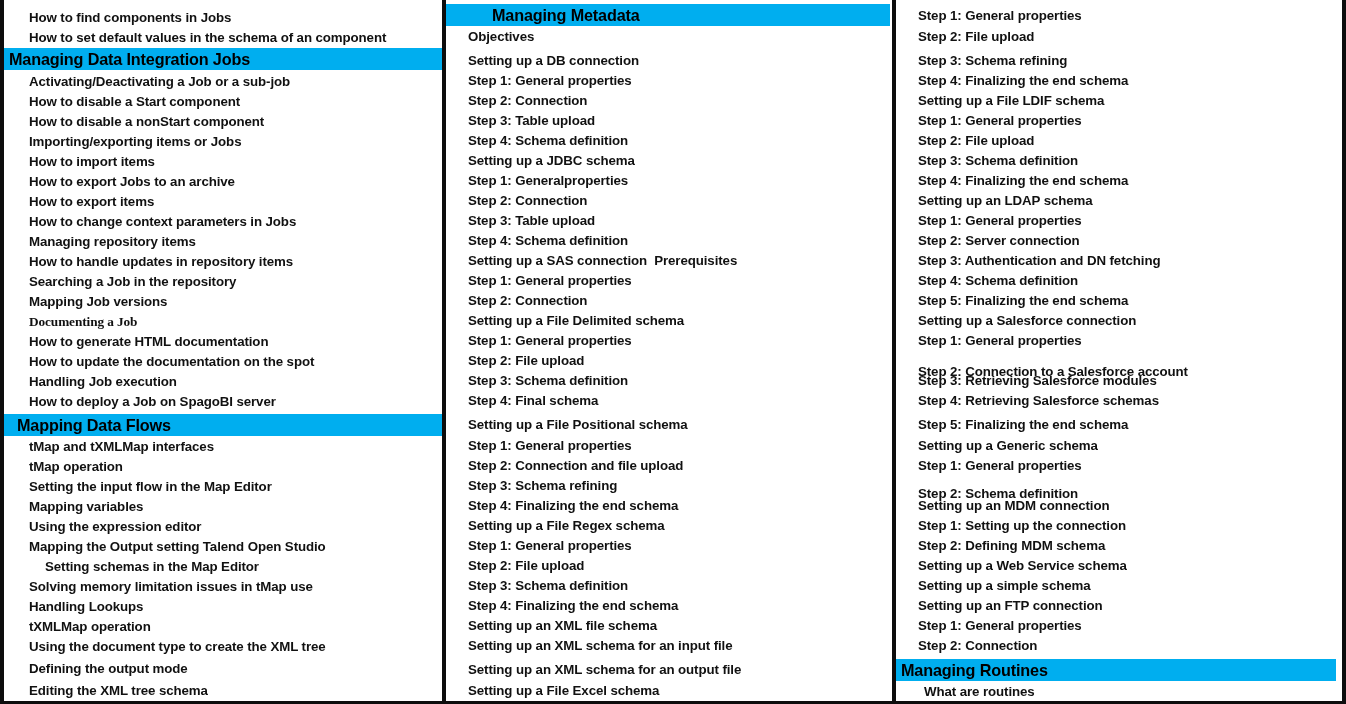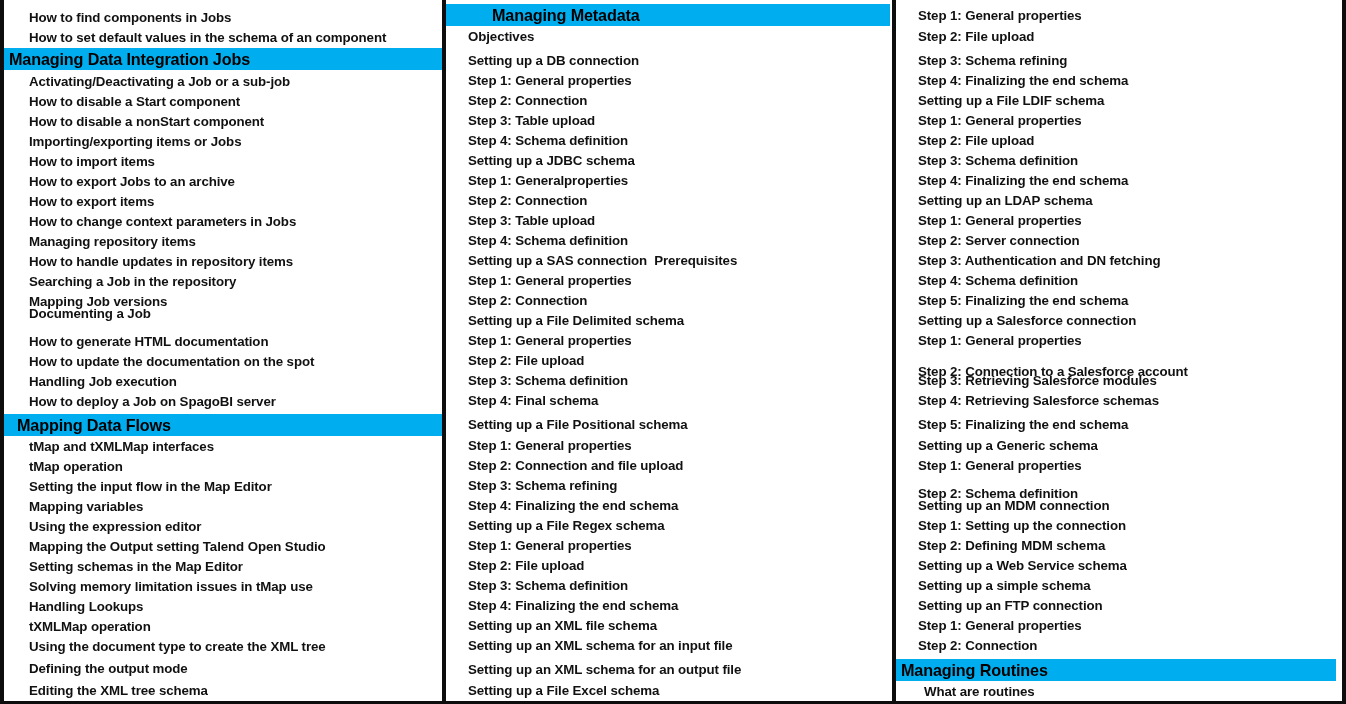--- a/index.html
+++ b/index.html
@@ -95,33 +95,33 @@
         <div class="toc-row toc-entry" style="top: 112px;">How to disable a nonStart component</div>
         <div class="toc-row toc-entry" style="top: 132px;">Importing/exporting items or Jobs</div>
         <div class="toc-row toc-entry" style="top: 152px;">How to import items</div>
         <div class="toc-row toc-entry" style="top: 172px;">How to export Jobs to an archive</div>
         <div class="toc-row toc-entry" style="top: 192px;">How to export items</div>
         <div class="toc-row toc-entry" style="top: 212px;">How to change context parameters in Jobs</div>
         <div class="toc-row toc-entry" style="top: 232px;">Managing repository items</div>
         <div class="toc-row toc-entry" style="top: 252px;">How to handle updates in repository items</div>
         <div class="toc-row toc-entry" style="top: 272px;">Searching a Job in the repository</div>
         <div class="toc-row toc-entry" style="top: 292px;">Mapping Job versions</div>
-        <div class="toc-row toc-entry" style="top: 304px;">Documenting a Job</div>
+        <div class="toc-row toc-entry" style="top: 312px; font-family: Liberation Serif, serif;">Documenting a Job</div>
         <div class="toc-row toc-entry" style="top: 332px;">How to generate HTML documentation</div>
         <div class="toc-row toc-entry" style="top: 352px;">How to update the documentation on the spot</div>
         <div class="toc-row toc-entry" style="top: 372px;">Handling Job execution</div>
         <div class="toc-row toc-entry" style="top: 392px;">How to deploy a Job on SpagoBI server</div>
         <div class="toc-row toc-section indent-1" style="top: 414px;">Mapping Data Flows</div>
         <div class="toc-row toc-entry" style="top: 437px;">tMap and tXMLMap interfaces</div>
         <div class="toc-row toc-entry" style="top: 457px;">tMap operation</div>
         <div class="toc-row toc-entry" style="top: 477px;">Setting the input flow in the Map Editor</div>
         <div class="toc-row toc-entry" style="top: 497px;">Mapping variables</div>
         <div class="toc-row toc-entry" style="top: 517px;">Using the expression editor</div>
         <div class="toc-row toc-entry" style="top: 537px;">Mapping the Output setting Talend Open Studio</div>
-        <div class="toc-row toc-entry" style="top: 557px;">Setting schemas in the Map Editor</div>
+        <div class="toc-row toc-entry" style="top: 557px; margin-left: 16px;">Setting schemas in the Map Editor</div>
         <div class="toc-row toc-entry" style="top: 577px;">Solving memory limitation issues in tMap use</div>
         <div class="toc-row toc-entry" style="top: 597px;">Handling Lookups</div>
         <div class="toc-row toc-entry" style="top: 617px;">tXMLMap operation</div>
         <div class="toc-row toc-entry" style="top: 637px;">Using the document type to create the XML tree</div>
         <div class="toc-row toc-entry" style="top: 659px;">Defining the output mode</div>
         <div class="toc-row toc-entry" style="top: 681px;">Editing the XML tree schema</div>
       </div>
   </div>
 
   <div class="toc-column col-2">

